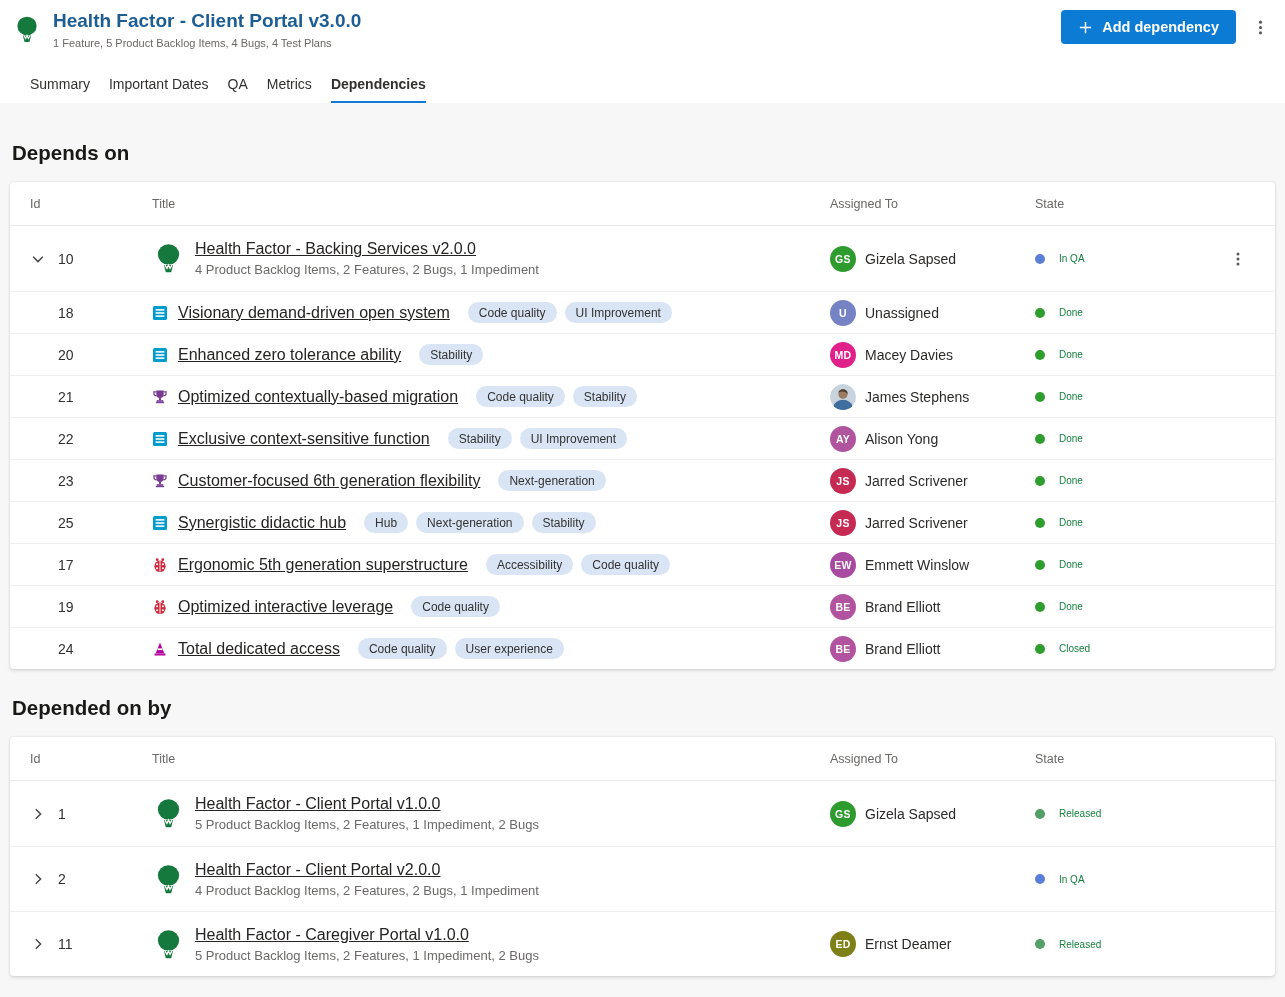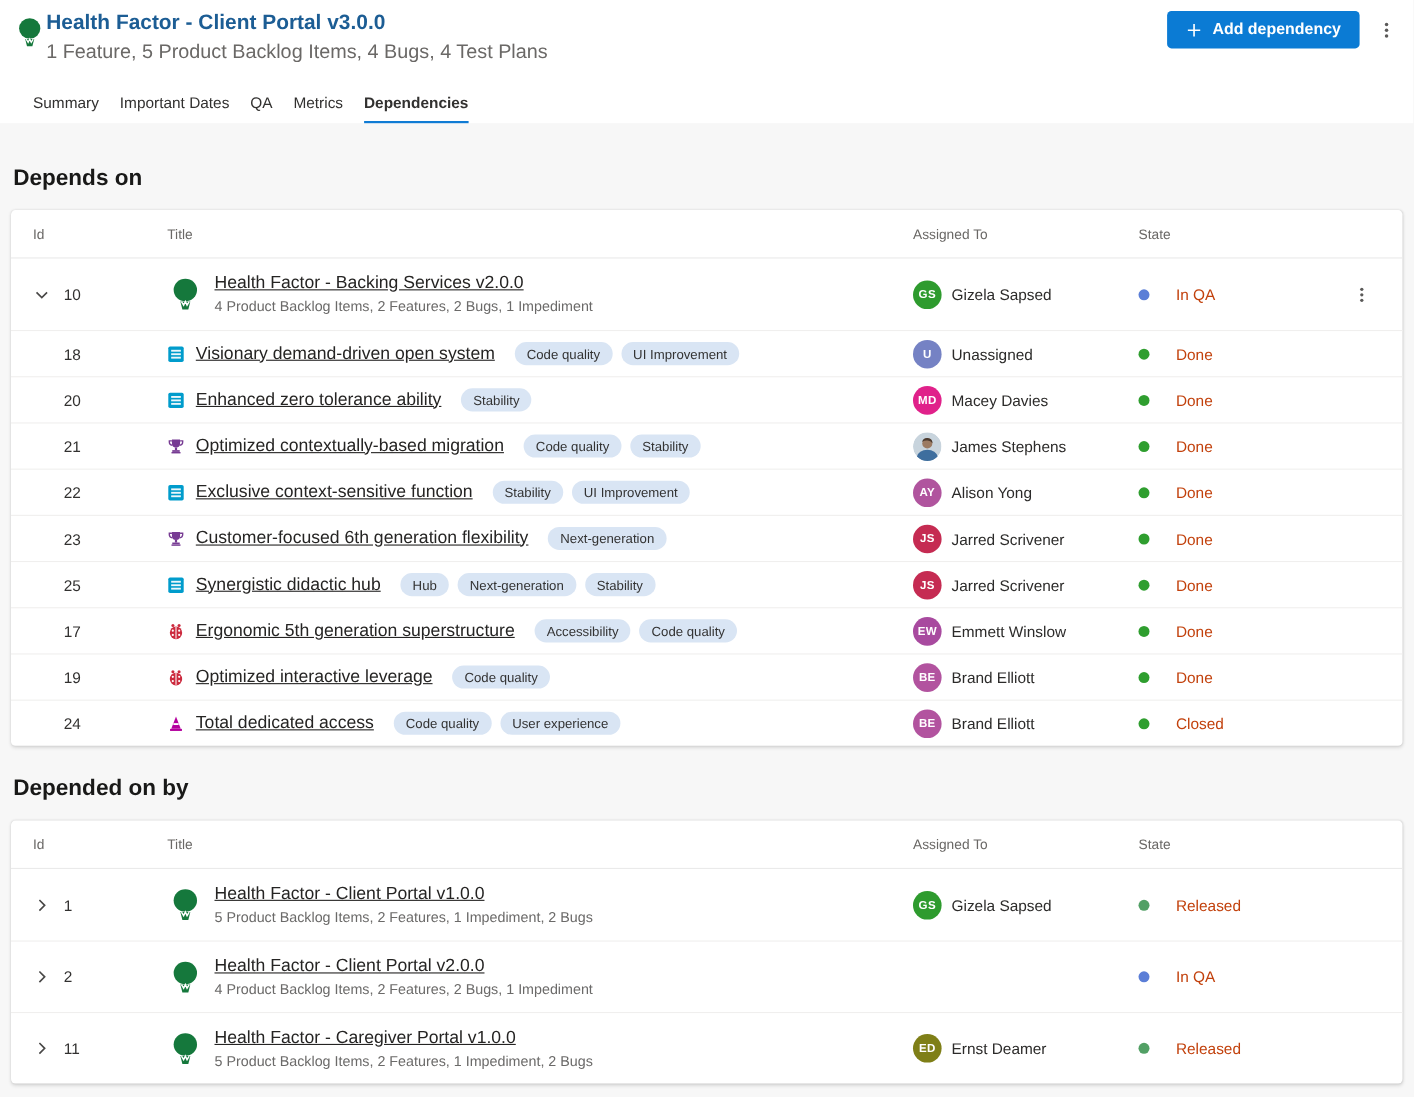--- a/index.html
+++ b/index.html
@@ -3,23 +3,23 @@
 <meta charset="utf-8">
 <style>
   *{box-sizing:border-box}
   html,body{margin:0;padding:0}
   body{width:1285px;height:997px;background:#f7f7f7;font-family:"Liberation Sans",sans-serif;color:#201f1e;overflow:hidden}
 
   
   .top{background:#fff;padding:10px 16px 0 12px}
   .header-row{display:flex;align-items:flex-start}
   .app-icon{width:30px;height:33px;flex:0 0 auto;margin-top:3px}
-  .titles{}
+  .titles{margin-left:11px}
   h1{margin:0;font-size:19px;font-weight:700;color:#1c5d94}
-  .subtitle{font-size:18px;color:#6a6866;margin-top:5px}
+  .subtitle{font-size:11px;color:#6a6866;margin-top:5px}
   .add-btn{margin-left:auto;display:flex;align-items:center;gap:9px;background:#0b7bd4;color:#fff;border:none;border-radius:4px;height:34px;padding:0 17px;font-size:14.5px;font-weight:700;font-family:inherit;cursor:pointer}
   .plus-icon{width:15px;height:15px;display:inline-flex}
   .page-kebab{margin-left:16px;width:17px;height:17px;margin-top:9px;cursor:pointer}
   .tabs{display:flex;gap:19px;padding:27px 0 0 18px}
   .tab{font-size:14px;color:#323130;padding-bottom:9px;border-bottom:2px solid transparent;cursor:pointer}
   .tab.active{font-weight:700;border-bottom-color:#0f7bd4}
 
   
   .content{padding:0 10px}
   .section-heading{font-size:20.5px;font-weight:700;color:#191918;margin:0;padding:38px 0 17px 2px}
@@ -46,21 +46,21 @@
   .wi-icon.big{width:33px;height:35px}
   .wi-link{font-size:16px;color:#252423;text-decoration:underline;cursor:pointer;white-space:nowrap}
   .title-sub{font-size:13px;color:#6b6a69;margin-top:4px}
   .tags{display:flex;gap:8px;margin-left:8px}
   .tag{background:#d9e5f4;color:#333;font-size:12px;padding:3.5px 11px;border-radius:11px;white-space:nowrap}
   .avatar{width:26px;height:26px;border-radius:50%;color:#fff;font-size:10.5px;font-weight:700;display:flex;align-items:center;justify-content:center;flex:0 0 auto;letter-spacing:.3px}
   .avatar.photo{overflow:hidden}
   .avatar.photo svg{width:100%;height:100%}
   .assignee-name{font-size:14px;color:#2c2b2a;margin-left:9px;white-space:nowrap}
   .dot{width:10px;height:10px;border-radius:50%;flex:0 0 auto}
-  .state-label{font-size:14px;color:#c2410c;margin-left:24px}
+  .state-label{font-size:10px;color:#15803d;margin-left:14px}
   .row-kebab{width:16px;height:16px;cursor:pointer;display:inline-flex}
 </style>
 </head>
 <body>
 
 <header class="top">
   <div class="header-row">
     <span class="app-icon" id="app-icon"><svg viewBox="0 0 32 32" width="100%" height="100%">
           <ellipse cx="16" cy="12.2" rx="10.3" ry="9.9" fill="#15783c"></ellipse>
           <path d="M11.6 22.4h8.8l-1.8 7h-5.2Z" fill="#15783c"></path>

